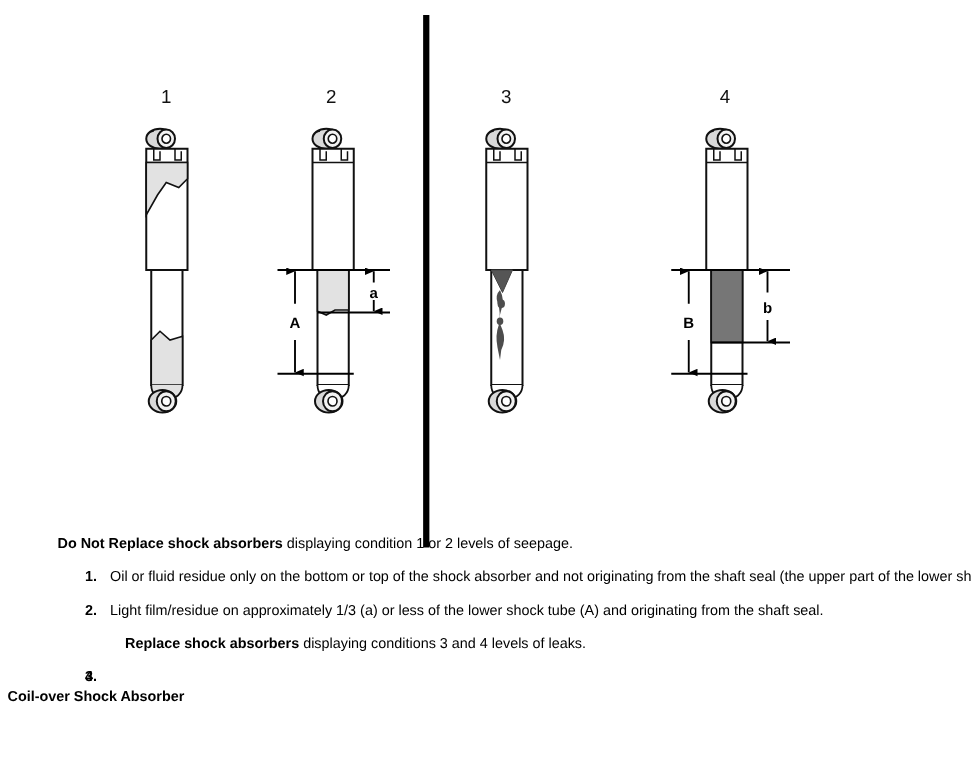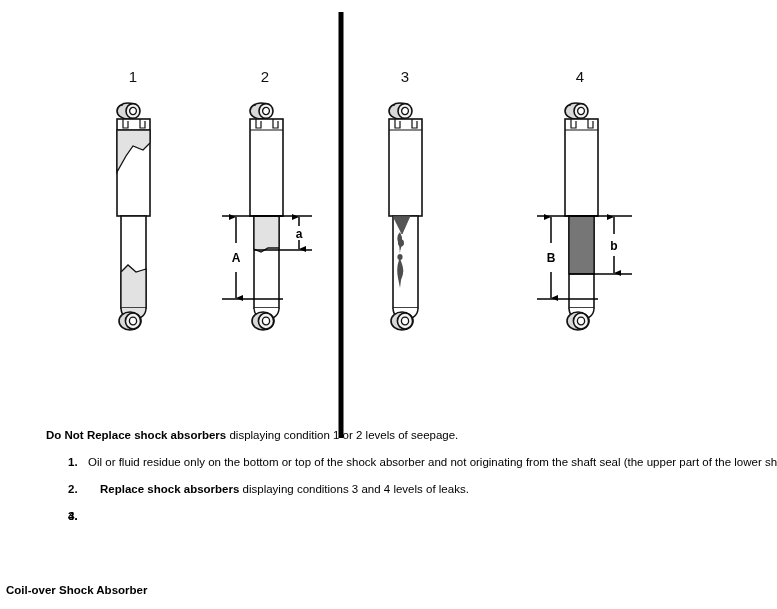--- a/index.html
+++ b/index.html
@@ -67,21 +67,21 @@
     margin: 12px 0 0 48px;
     white-space: nowrap;
     padding-left: 12px;
   }
   .sub-note .b {
     font-weight: bold;
   }
   .section-heading {
     position: absolute;
     left: 6px;
-    top: 583px;
+    top: 551px;
     font-size: 11.5px;
     font-weight: bold;
     line-height: 14px;
     white-space: nowrap;
   }
   .shock-label {
     font-size: 15px;
     fill: #111111;
     font-family: "Liberation Sans", sans-serif;
     text-anchor: middle;
@@ -253,21 +253,21 @@
 </svg>
 </div>
 
 <div id="notes">
 
   <p class="lead-line"><span class="b">Do Not Replace shock absorbers</span><span> displaying condition 1 or 2 levels of seepage.</span></p>
 
   <ol class="cond-list">
     <li><span class="num">1.</span><span>Oil or fluid residue only on the bottom or top of the shock absorber and not originating from the shaft seal (the upper part of the lower shock tube).</span></li>
 
-    <li><span class="num">2.</span></li>
+    <li><span class="num">2.</span><span>Light film/residue on approximately 1/3 (a) or less of the lower shock tube (A) and originating from the shaft seal.</span></li>
   </ol>
 
   <p class="sub-note"><span class="b">Replace shock absorbers</span><span> displaying conditions 3 and 4 levels of leaks.</span></p>
 
   <ol class="cond-list">
     <li><span class="num">3.</span></li>
 
     <li><span class="num">4.</span></li>
   </ol>
 </div>

